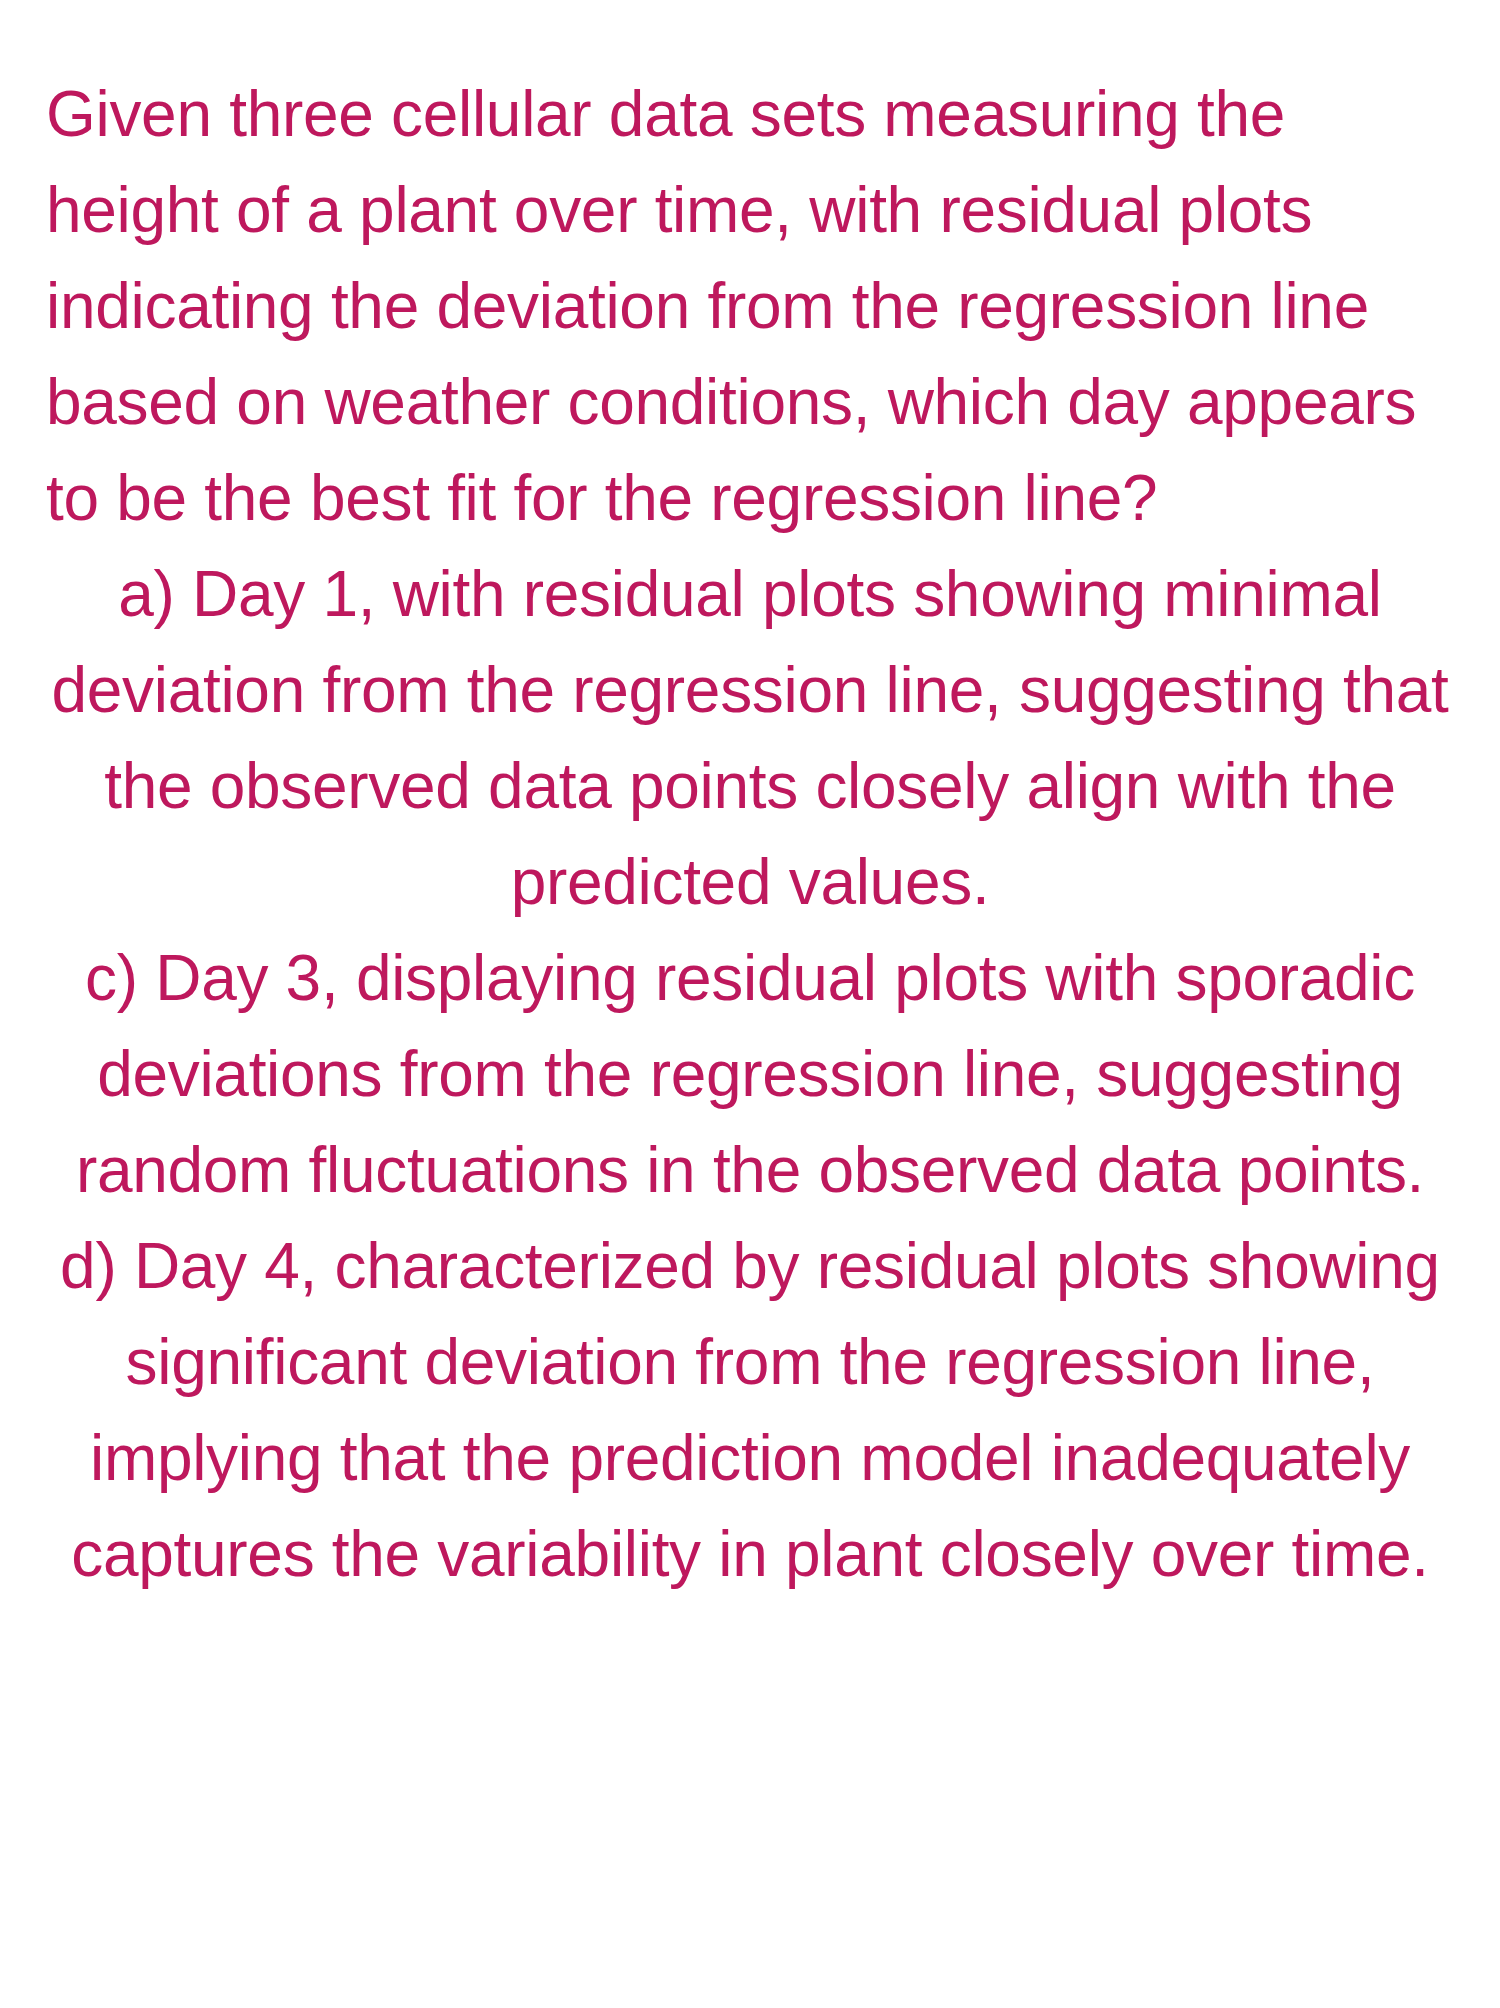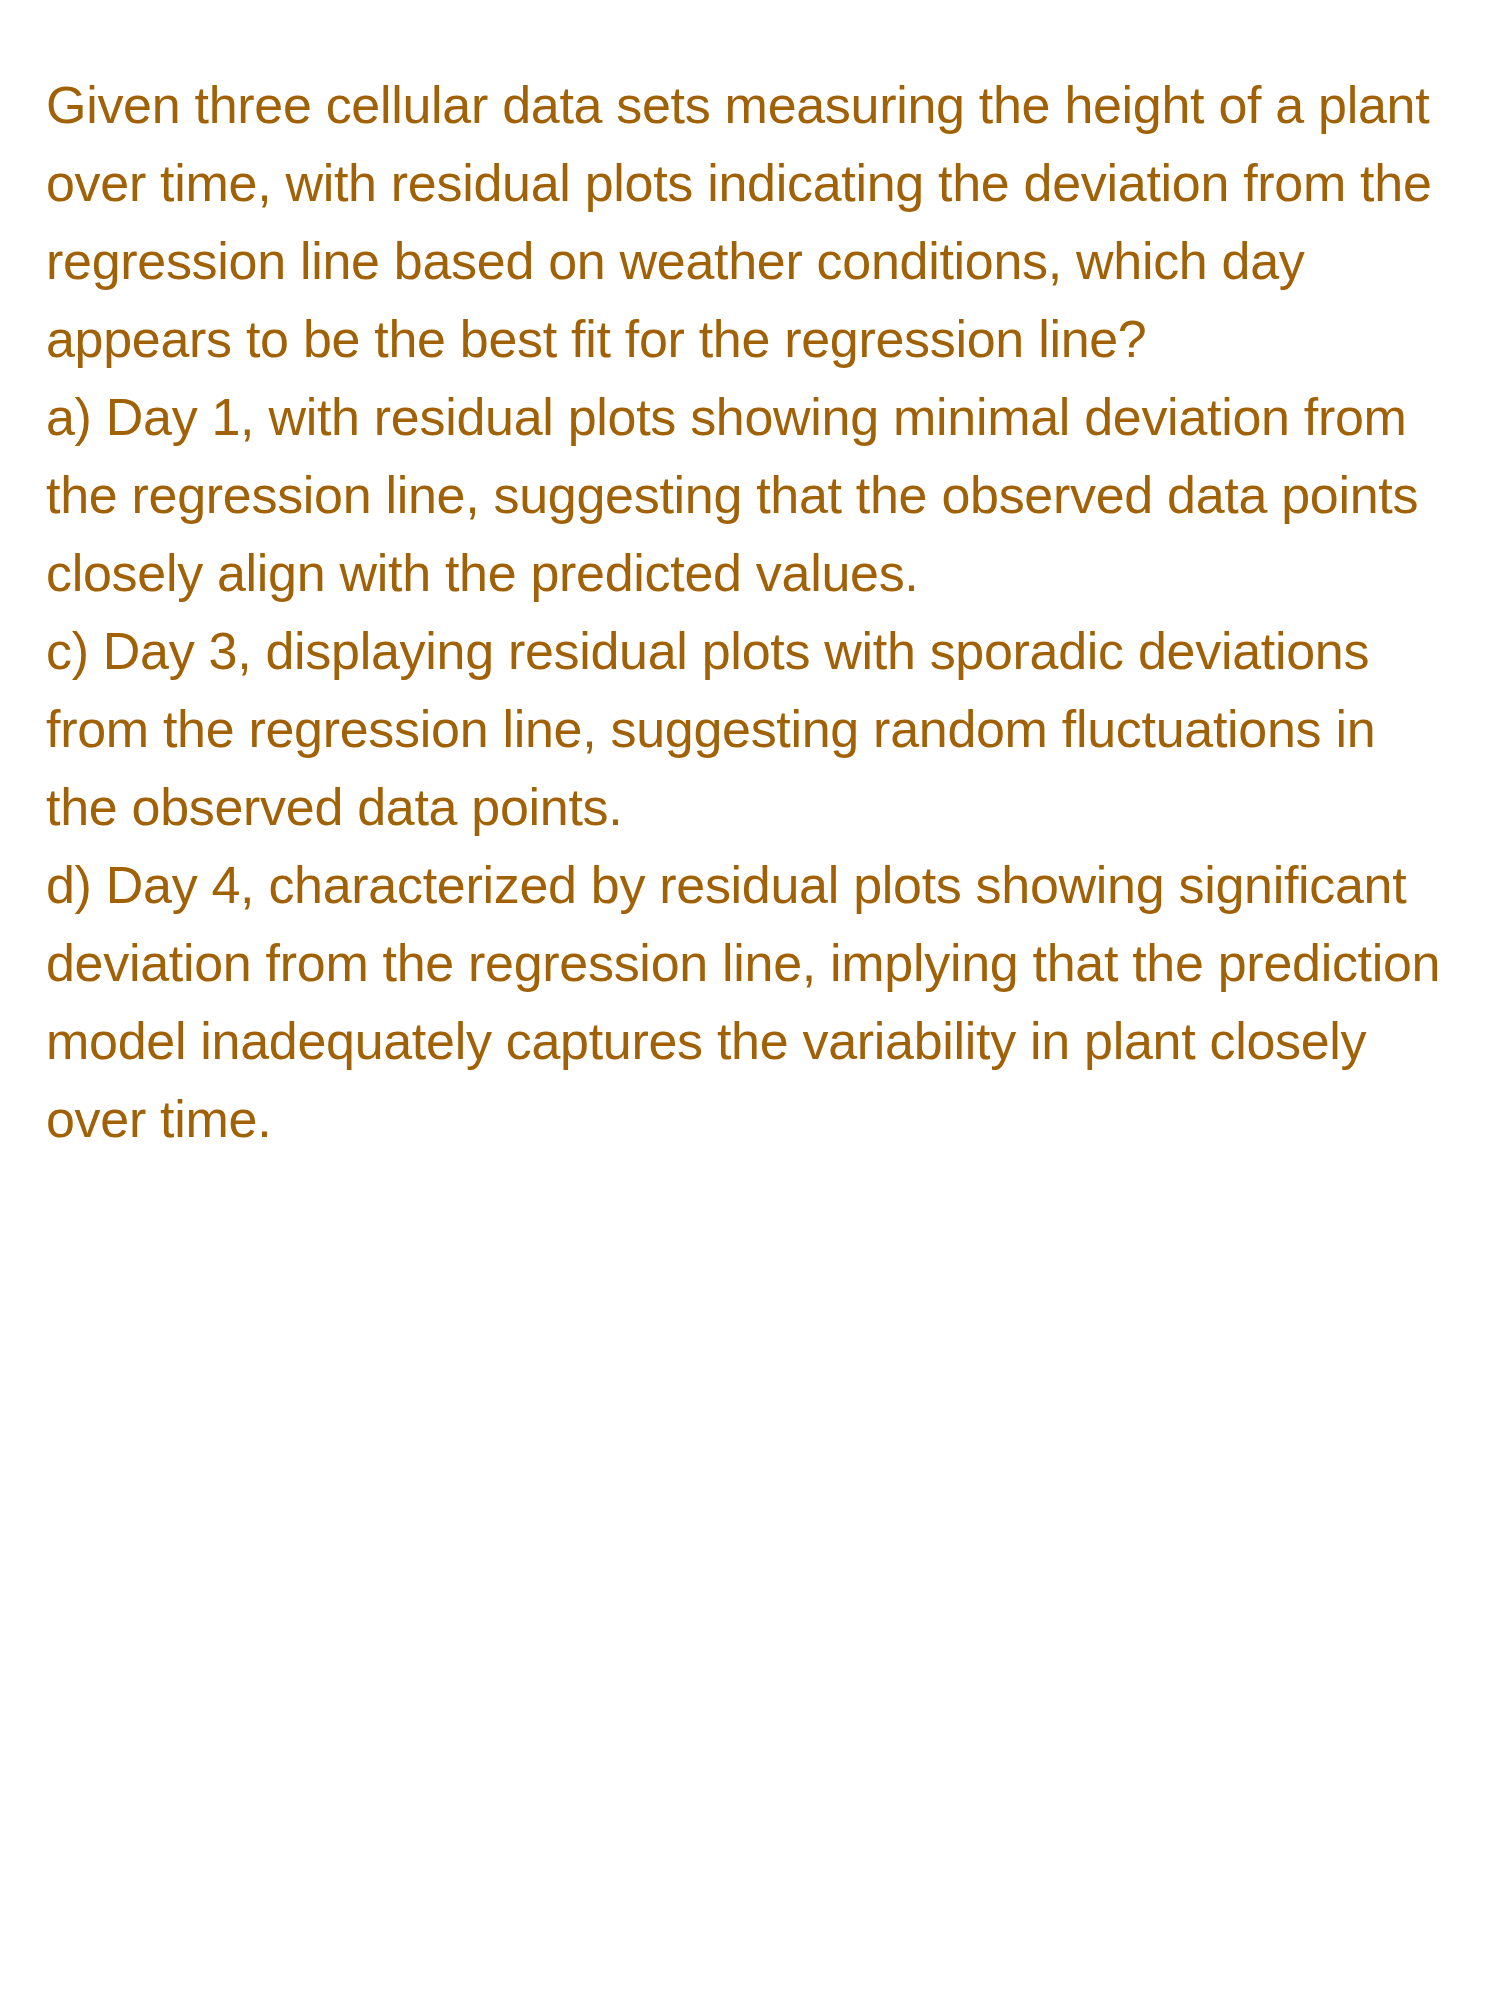--- a/index.html
+++ b/index.html
@@ -8,33 +8,34 @@
       box-sizing: border-box;
     }
     body {
       font-family: -apple-system, BlinkMacSystemFont, "Segoe UI", Helvetica, Arial, sans-serif;
       background-color: #ffffff;
       width: 1500px;
       height: 2008px;
       padding: 66px 46px;
     }
     .content {
-      font-size: 52px;
+      font-size: 64px;
       line-height: 1.5;
-      color: #a16207;
+      color: #be185d;
       letter-spacing: -0.3px;
     }
     .question {
       margin-bottom: 0;
     }
     .options-label {
       margin-top: 0;
     }
     .option {
       margin-top: 0;
+      text-align: center;
     }
   </style>
 </head>
 <body>
 
 <div class="content">
   <div class="question">Given three cellular data sets measuring the height of a plant over time, with residual plots indicating the deviation from the regression line based on weather conditions, which day appears to be the best fit for the regression line?</div>
   <div class="option">a) Day 1, with residual plots showing minimal deviation from the regression line, suggesting that the observed data points closely align with the predicted values.</div>
   <div class="option">c) Day 3, displaying residual plots with sporadic deviations from the regression line, suggesting random fluctuations in the observed data points.</div>
   <div class="option">d) Day 4, characterized by residual plots showing significant deviation from the regression line, implying that the prediction model inadequately captures the variability in plant closely over time.</div>

